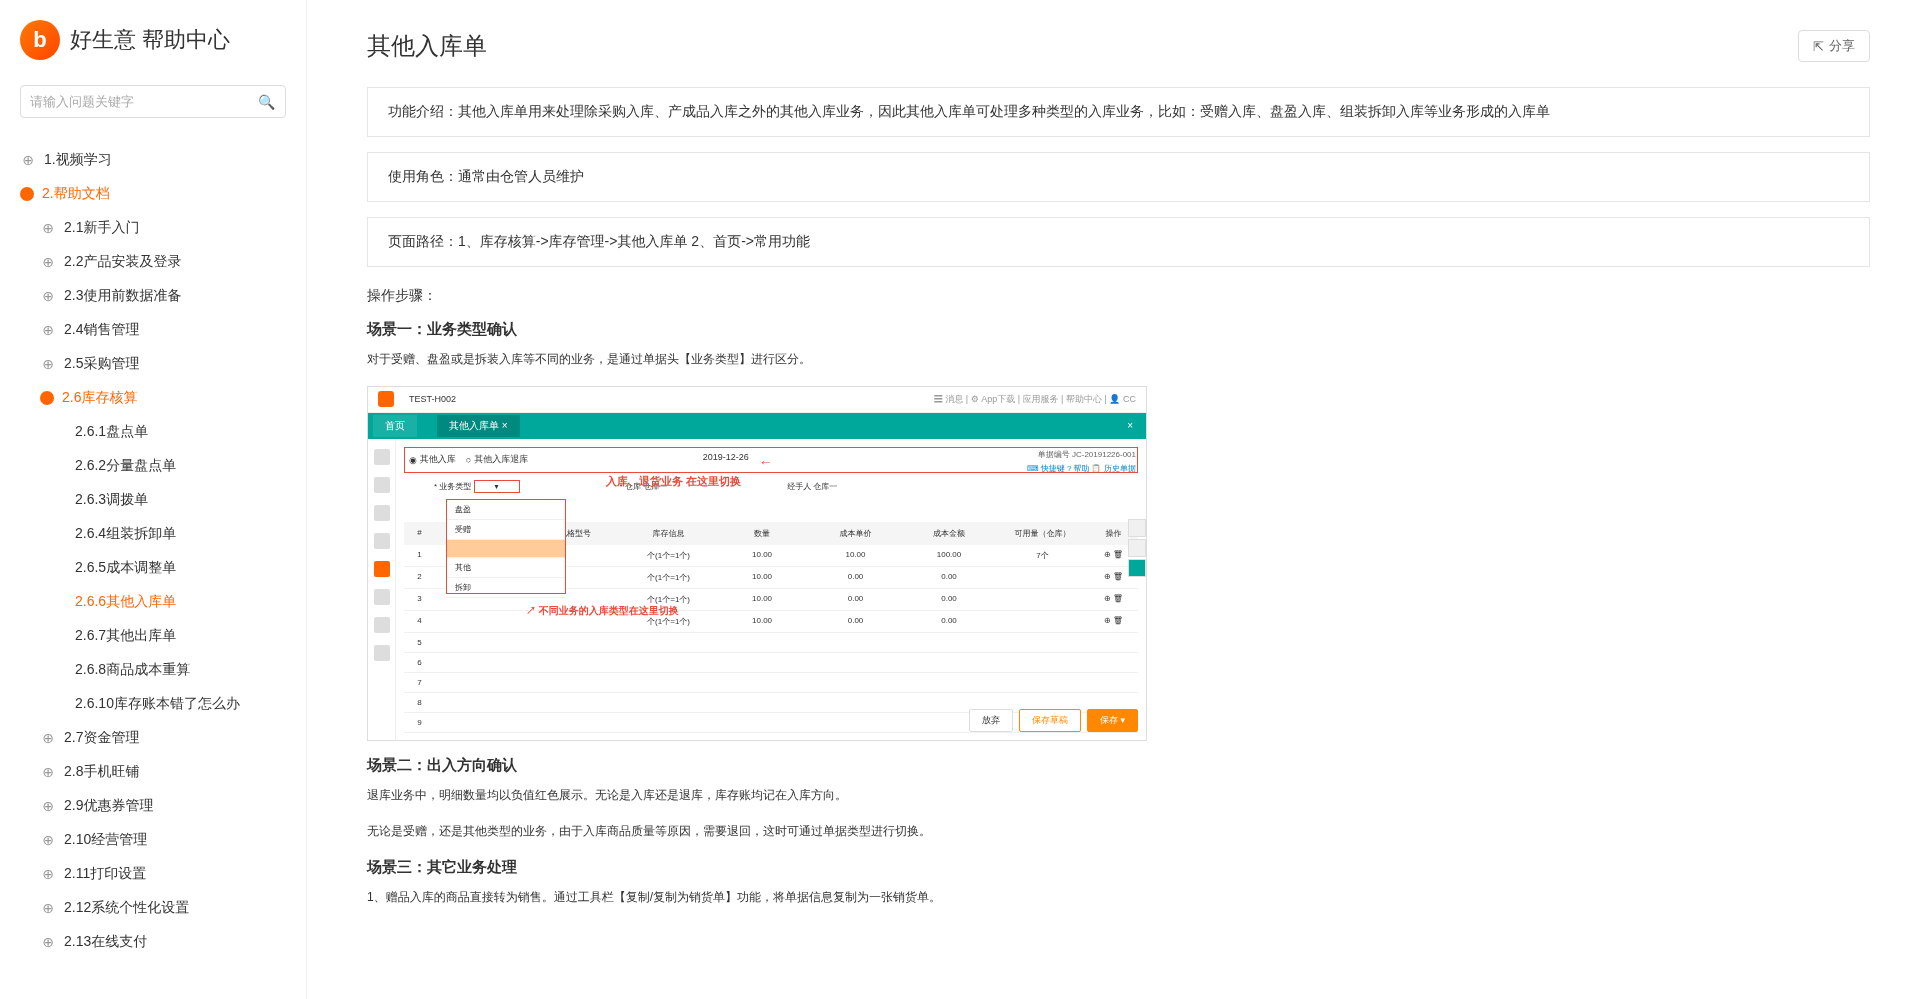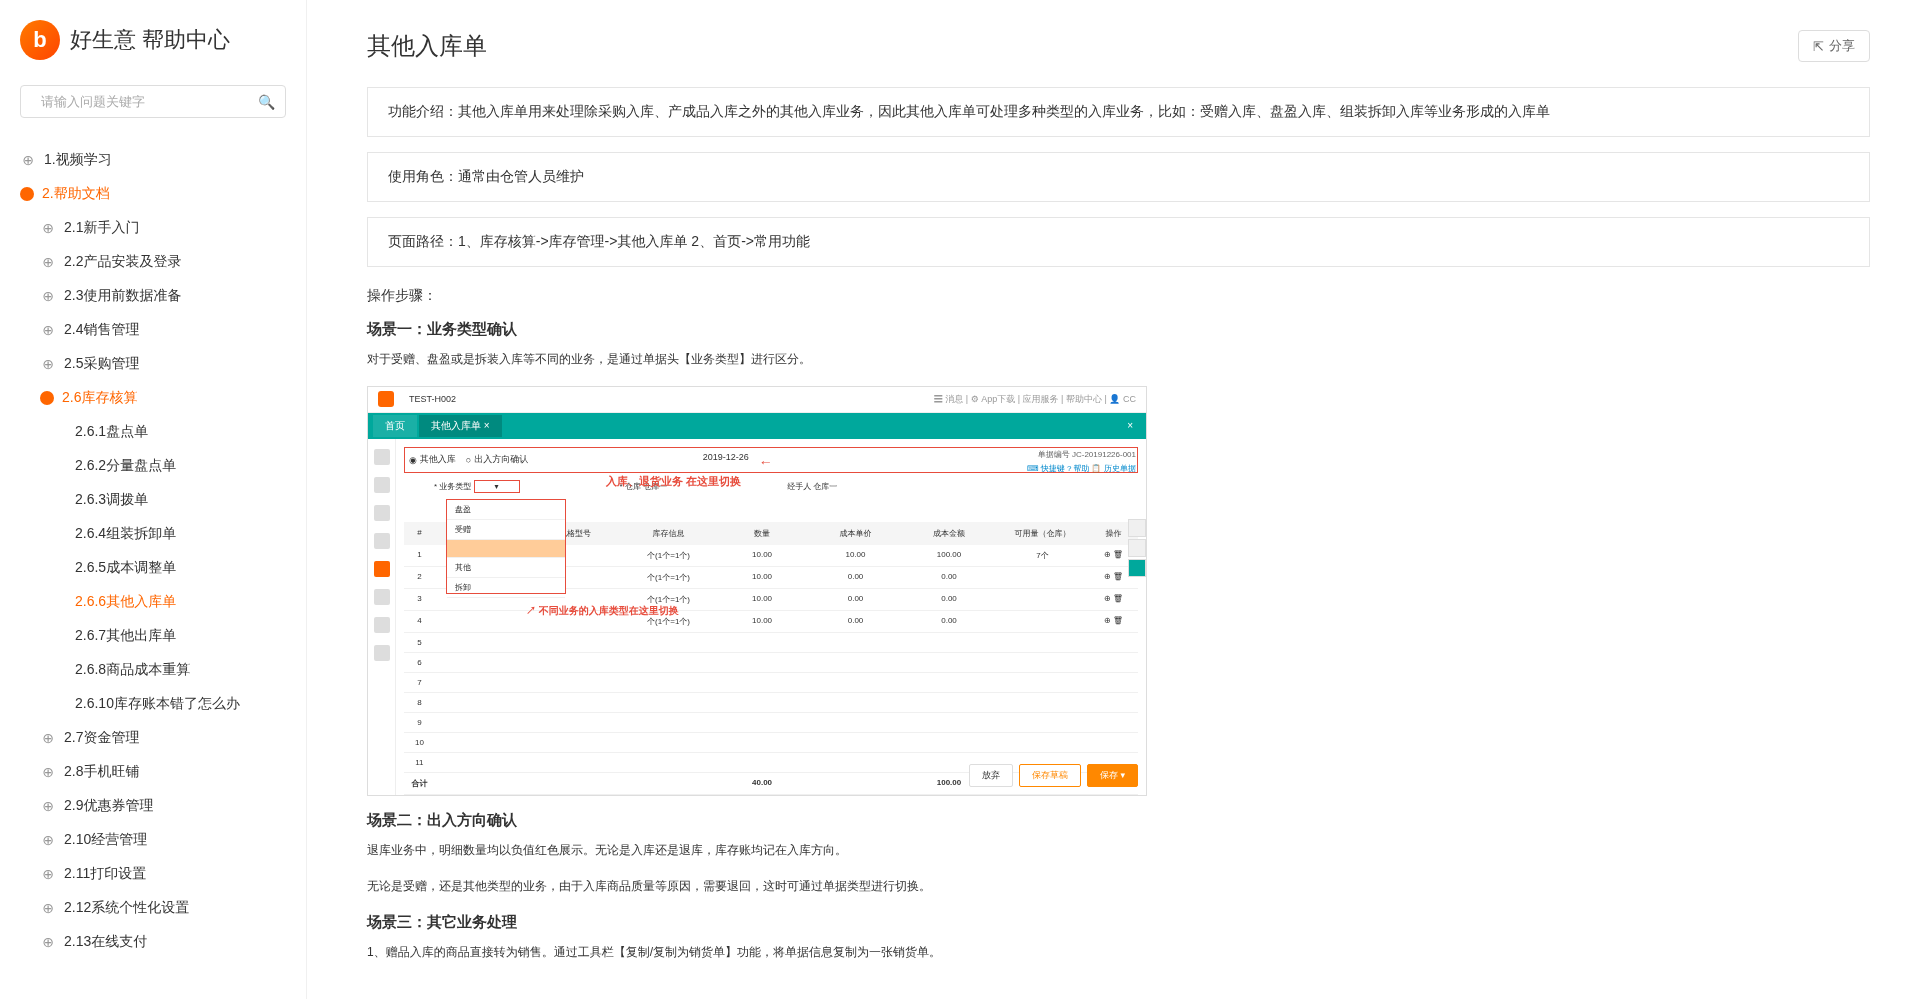--- a/index.html
+++ b/index.html
@@ -3,21 +3,21 @@
 <meta charset="utf-8">
 <style>
 * { margin: 0; padding: 0; box-sizing: border-box; }
 body { font-family: "Microsoft YaHei", Arial, sans-serif; background: #fff; color: #333; font-size: 14px; }
 .container { display: flex; min-height: 100vh; }
 .sidebar { width: 307px; background: #fff; padding: 20px 0 20px 20px; border-right: 1px solid #f0f0f0; flex-shrink: 0; }
 .logo { display: flex; align-items: center; gap: 10px; margin-bottom: 25px; }
 .logo-icon { width: 40px; height: 40px; background: linear-gradient(135deg, #ff7a00, #ff4500); border-radius: 50%; display: flex; align-items: center; justify-content: center; color: #fff; font-weight: bold; font-size: 22px; }
 .logo-text { font-size: 22px; font-weight: 500; color: #333; }
 .search-box { position: relative; margin-bottom: 25px; padding-right: 20px; }
-.search-input { width: 100%; padding: 8px 35px 8px 20px; border: 1px solid #ddd; border-radius: 4px; font-size: 13px; outline: none; }
+.search-input { width: 100%; padding: 8px 35px 8px 9px; border: 1px solid #ddd; border-radius: 4px; font-size: 13px; outline: none; }
 .search-input::placeholder { color: #aaa; }
 .search-icon { position: absolute; right: 30px; top: 50%; transform: translateY(-50%); color: #666; font-size: 14px; }
 .nav-list { list-style: none; }
 .nav-item { padding: 8px 0; display: flex; align-items: center; gap: 8px; cursor: pointer; }
 .nav-item.level-1 { font-size: 14px; }
 .nav-item.level-2 { padding-left: 20px; font-size: 14px; }
 .nav-item.level-3 { padding-left: 55px; font-size: 14px; }
 .nav-item.active { color: #ff6600; }
 .nav-item.expanded > .nav-icon { color: #ff6600; }
 .nav-icon { width: 16px; height: 16px; display: inline-flex; align-items: center; justify-content: center; color: #999; font-size: 14px; }
@@ -25,24 +25,24 @@
 .nav-icon.plus { color: #999; font-size: 14px; }
 .main { flex: 1; padding: 30px 50px; background: #fff; margin-left: 10px; }
 .page-header { display: flex; justify-content: space-between; align-items: center; margin-bottom: 25px; }
 .page-title { font-size: 24px; font-weight: 500; }
 .share-btn { padding: 6px 14px; border: 1px solid #ddd; background: #fff; border-radius: 4px; cursor: pointer; font-size: 13px; display: flex; align-items: center; gap: 5px; color: #666; }
 .info-box { border: 1px solid #e5e5e5; padding: 15px 20px; margin-bottom: 15px; background: #fff; font-size: 14px; }
 .info-label { font-weight: 500; }
 .section-label { margin: 20px 0 15px; font-size: 14px; }
 .scene-title { font-weight: bold; margin: 15px 0 10px; font-size: 15px; }
 .scene-desc { margin-bottom: 15px; font-size: 12px; line-height: 1.8; }
-.screenshot { width: 780px; height: 410px; border: 1px solid #ddd; margin: 15px 0; background: #f5f5f5; position: relative; overflow: hidden; }
+.screenshot { width: 780px; height: 355px; border: 1px solid #ddd; margin: 15px 0; background: #f5f5f5; position: relative; overflow: hidden; }
 .ss-header { height: 26px; background: #fff; display: flex; align-items: center; padding: 0 10px; font-size: 9px; gap: 15px; border-bottom: 1px solid #eee; }
 .ss-logo { width: 16px; height: 16px; background: #ff6600; border-radius: 3px; }
-.ss-tabs { height: 26px; background: #00a89c; display: flex; align-items: center; padding: 0 5px; gap: 2px; }
+.ss-tabs { height: 26px; background: #00a89c; display: flex; align-items: center; padding: 0 5px; gap: 20px; }
 .ss-tab { padding: 4px 12px; font-size: 10px; color: #fff; background: rgba(255,255,255,0.1); }
 .ss-tab.active { background: #008a7f; }
 .ss-body { display: flex; height: calc(100% - 52px); }
 .ss-sidenav { width: 28px; background: #fff; border-right: 1px solid #eee; display: flex; flex-direction: column; align-items: center; padding-top: 10px; gap: 12px; }
 .ss-sidenav-item { width: 16px; height: 16px; background: #ddd; border-radius: 2px; }
 .ss-sidenav-item.active { background: #ff6600; }
 .ss-content { flex: 1; padding: 8px; background: #fff; position: relative; }
 .ss-toolbar { display: flex; gap: 10px; font-size: 9px; margin-bottom: 6px; border: 1.5px solid #e74c3c; padding: 4px; position: relative; }
 .ss-radio { display: flex; gap: 3px; align-items: center; }
 .ss-arrow-text { position: absolute; color: #e74c3c; font-size: 11px; font-weight: bold; }
@@ -209,21 +209,21 @@
           <div class="ss-sidenav-item"></div>
           <div class="ss-sidenav-item"></div>
           <div class="ss-sidenav-item active"></div>
           <div class="ss-sidenav-item"></div>
           <div class="ss-sidenav-item"></div>
           <div class="ss-sidenav-item"></div>
         </div>
         <div class="ss-content">
           <div class="ss-toolbar">
             <div class="ss-radio">◉ <span>其他入库</span></div>
-            <div class="ss-radio">○ <span>出入方向确认</span></div>
+            <div class="ss-radio">○ <span>其他入库退库</span></div>
             <div style="flex:0.3"></div>
             <span>2019-12-26</span>
             <span style="color:#e74c3c;font-size:14px">←</span>
           </div>
           <div class="ss-arrow-text" style="top:35px;left:210px">入库、退货业务 在这里切换</div>
           <div style="position:absolute;top:10px;right:10px;font-size:8px;color:#666">单据编号 JC-20191226-001</div>
           <div style="position:absolute;top:24px;right:10px;font-size:8px;color:#0088cc">⌨ <span>快捷键</span> ? <span>帮助</span> 📋 <span>历史单据</span></div>
 
           <div style="display:flex;gap:20px;font-size:8px;margin:8px 0;padding-left:30px">
             <span>* 业务类型 <span style="border:1px solid #e74c3c;padding:1px 20px;background:#fff">▾</span></span>

